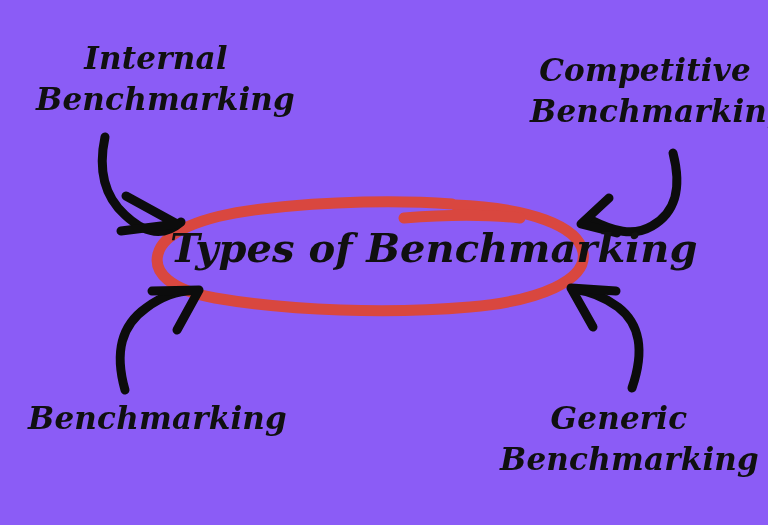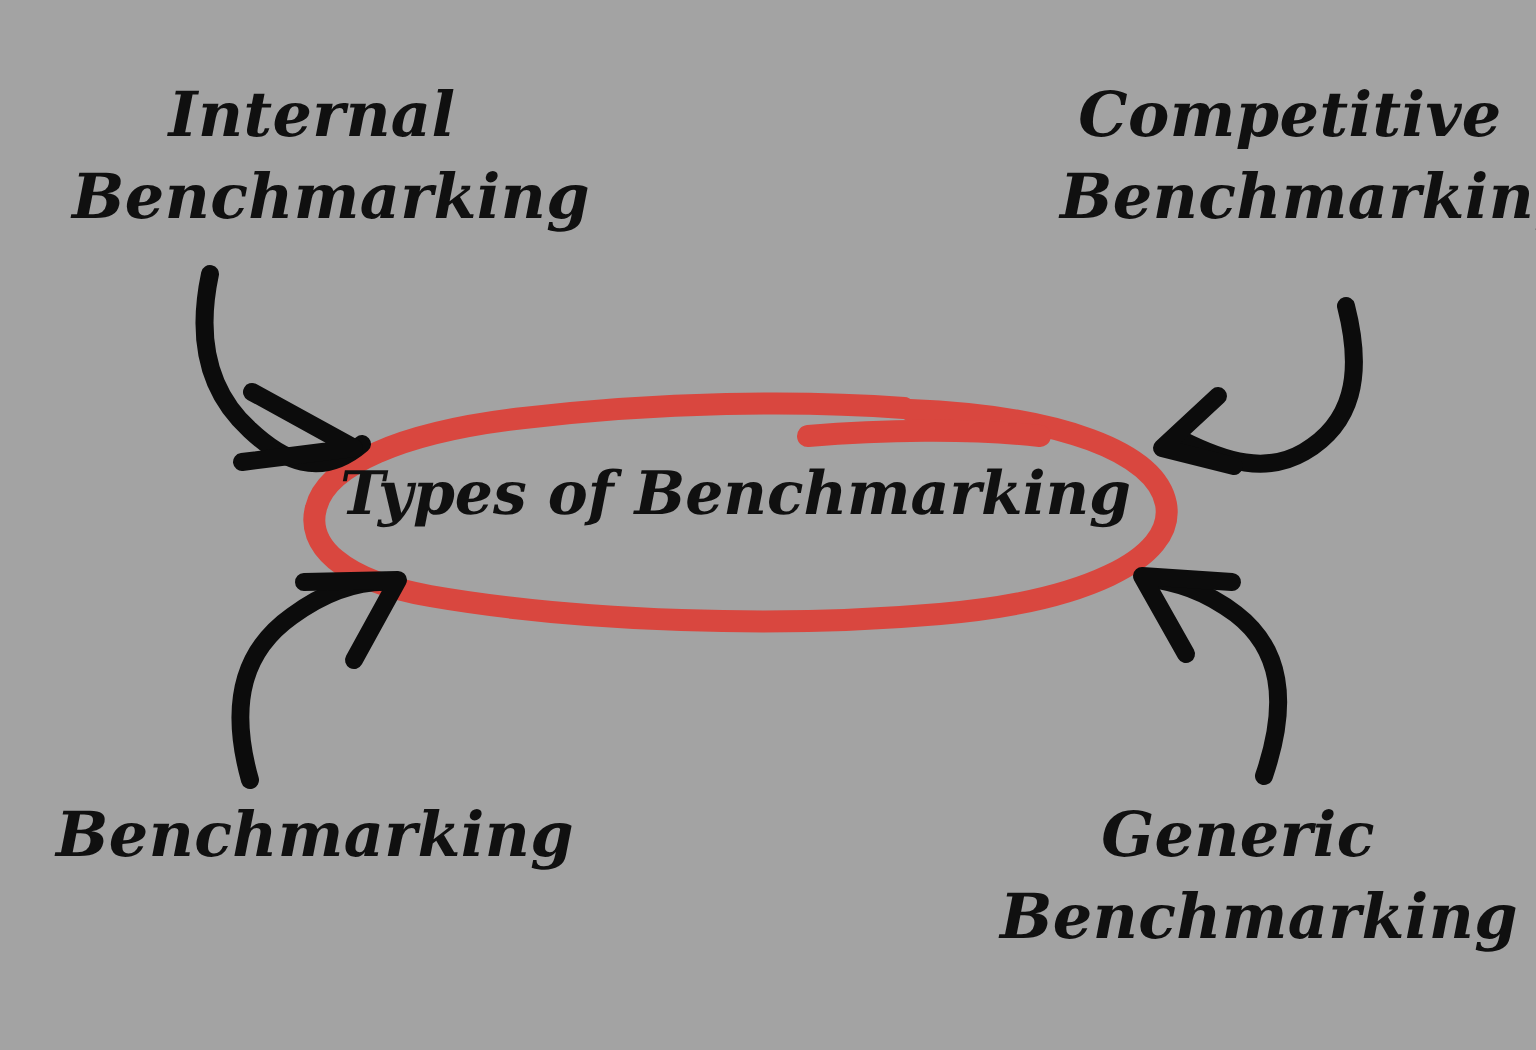--- a/index.html
+++ b/index.html
@@ -11,21 +11,21 @@
     width: 768px;
     height: 525px;
     overflow: hidden;
     font-family: "DejaVu Sans", sans-serif;
   }
 
   #diagram-canvas {
     position: relative;
     width: 768px;
     height: 525px;
-    background: #a3a3a3;
+    background: #8b5cf6;
   }
 
   #diagram-svg {
     position: absolute;
     left: 0;
     top: 0;
     width: 768px;
     height: 525px;
   }
 
@@ -41,35 +41,35 @@
     line-height: 41px;
     letter-spacing: 0.2px;
     white-space: nowrap;
     -webkit-font-smoothing: antialiased;
   }
   .node-label .line {
     display: block;
   }
 
   #label-internal      { left: 36px;  top: 38px;  width: 240px; }
-  #label-competitive   { left: 530px; top: 38px;  width: 230px; }
+  #label-competitive   { left: 530px; top: 50px;  width: 230px; }
   #label-functional    { left: 28px;  top: 398px; width: 240px; }
   #label-generic       { left: 500px; top: 398px; width: 238px; }
 
   
   #center-title {
     position: absolute;
     left: 170px;
     top: 229px;
     width: 400px;
     color: #101010;
     font-family: "DejaVu Serif", serif;
     font-style: italic;
     font-weight: 700;
-    font-size: 30px;
+    font-size: 40px;
     line-height: 38px;
     white-space: nowrap;
     -webkit-font-smoothing: antialiased;
   }
 </style>
 </head>
 <body>
 
 <div id="diagram-canvas">
 

